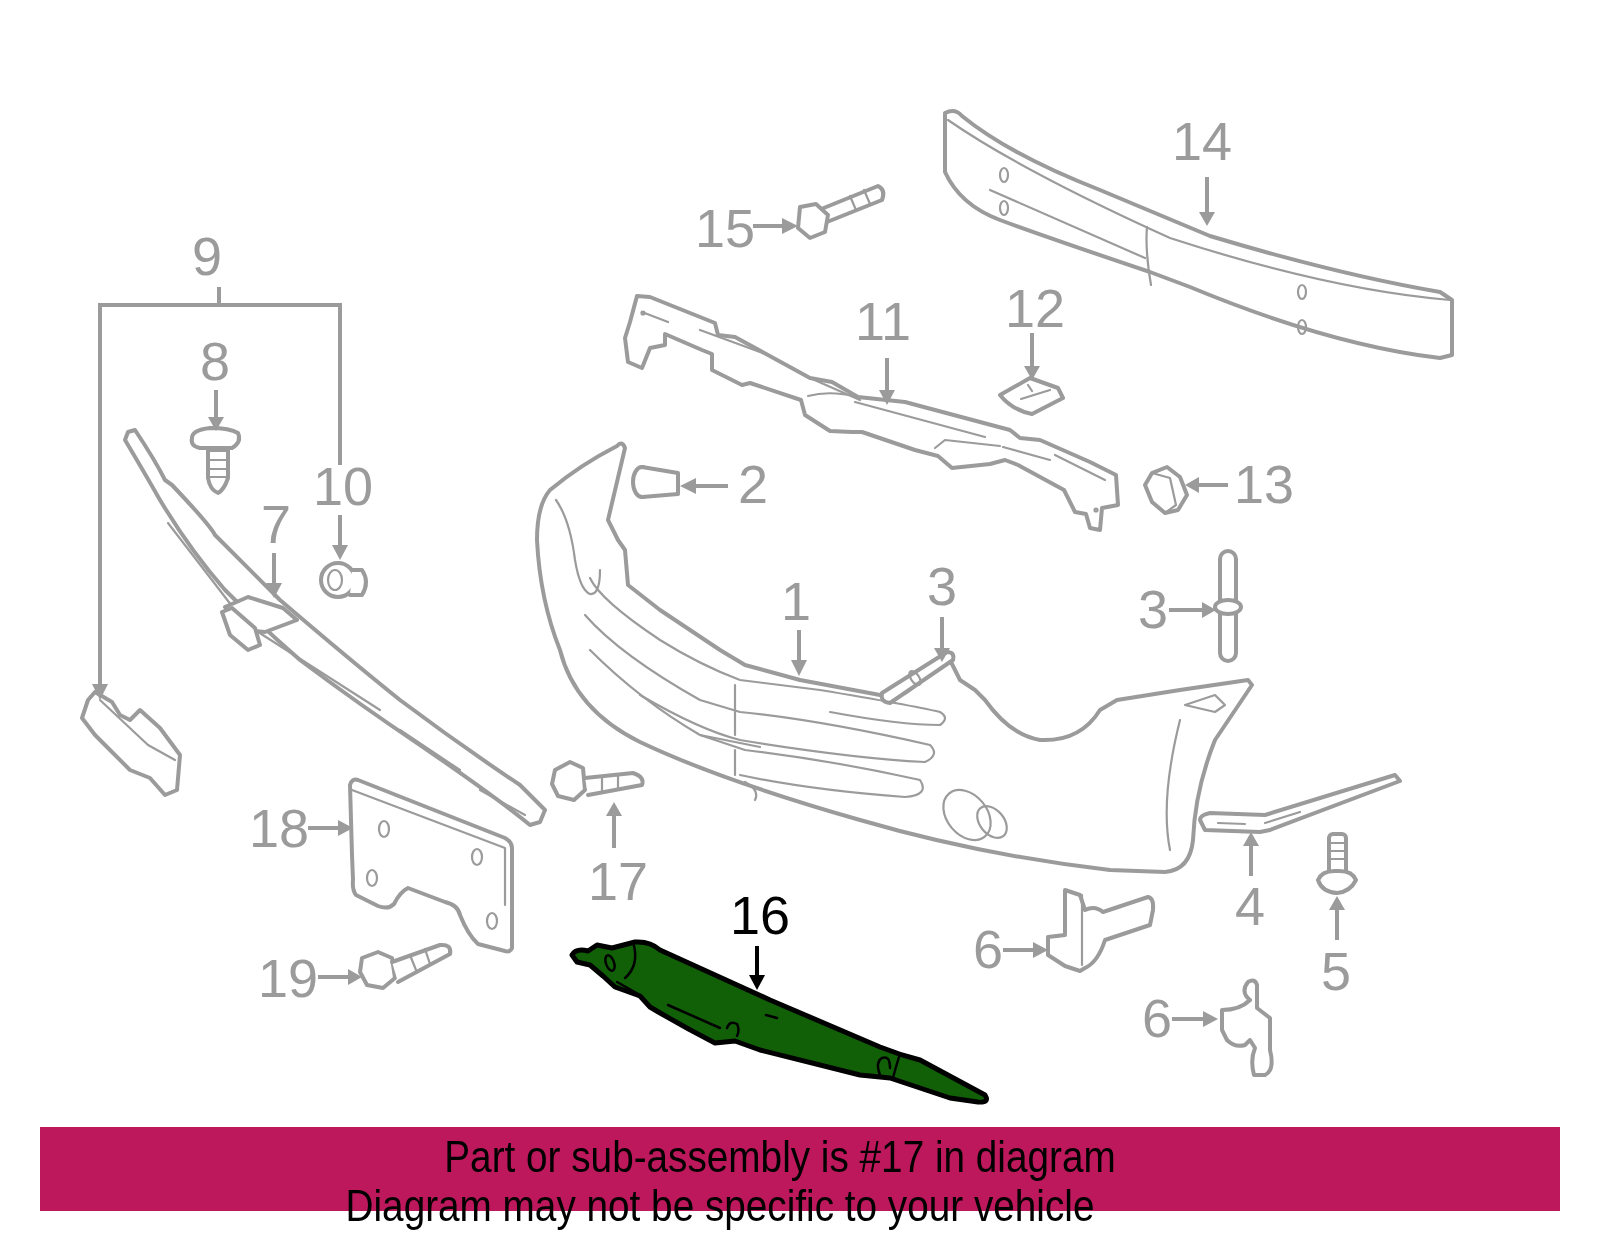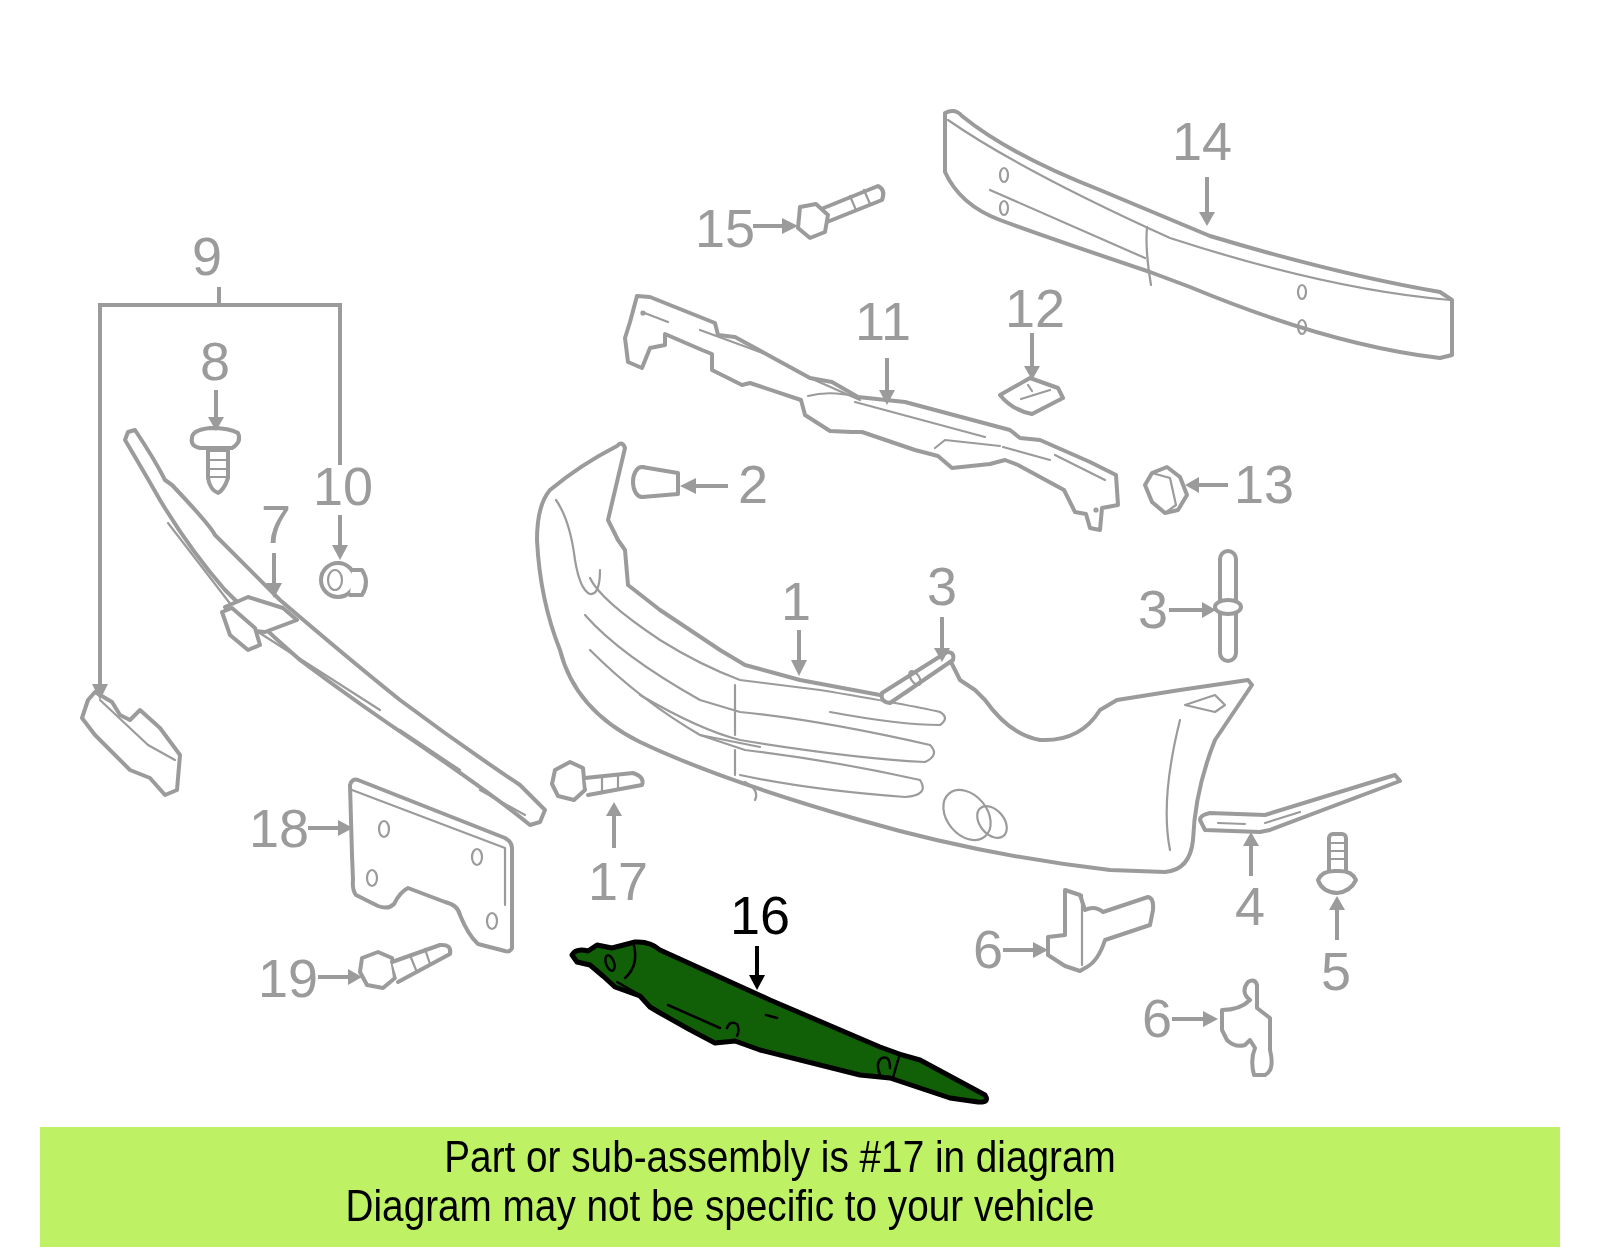--- a/index.html
+++ b/index.html
@@ -9,22 +9,22 @@
     #diagram .part { fill: #ffffff; stroke: #9b9b9b; stroke-width: 4; stroke-linejoin: round; stroke-linecap: round; }
     #diagram .thin { fill: none; stroke: #9b9b9b; stroke-width: 2.2; stroke-linecap: round; stroke-linejoin: round; }
     #diagram .leader { fill: none; stroke: #9b9b9b; stroke-width: 4; }
     #diagram .arrowhead { fill: #9b9b9b; stroke: none; }
     #diagram .callout { font-family: "Liberation Sans", sans-serif; font-size: 54px; fill: #9b9b9b; }
     #diagram .callout-hl { font-family: "Liberation Sans", sans-serif; font-size: 54px; fill: #000000; }
     #diagram .hl-part { stroke: #000000; stroke-width: 5; stroke-linejoin: round; }
     #diagram .hl-thin { fill: none; stroke: #000000; stroke-width: 2.5; stroke-linecap: round; }
     #diagram .hl-leader { stroke: #000000; stroke-width: 4; fill: none; }
     #diagram .hl-arrowhead { fill: #000000; }
-    .banner { position: absolute; left: 40px; top: 1127px; width: 1520px; height: 120px;
-              background: #bef264; color: #000000; text-align: center; }
+    .banner { position: absolute; left: 40px; top: 1127px; width: 1520px; height: 84px;
+              background: #be185d; color: #000000; text-align: center; }
     .banner-line { position: absolute; left: 0; width: 1180px; text-align: center;
                    font-family: "Liberation Sans", sans-serif; font-size: 44px; line-height: 48px;
                    transform: scaleX(0.88); transform-origin: center; white-space: nowrap; }
     .banner-line.l1 { top: 6px; left: 180px; width: 1120px; }
     .banner-line.l2 { top: 55px; left: 120px; width: 1120px; }
   </style>
 </head>
 <body>
 
 <svg id="diagram" viewBox="0 0 1600 1249" xmlns="http://www.w3.org/2000/svg">

